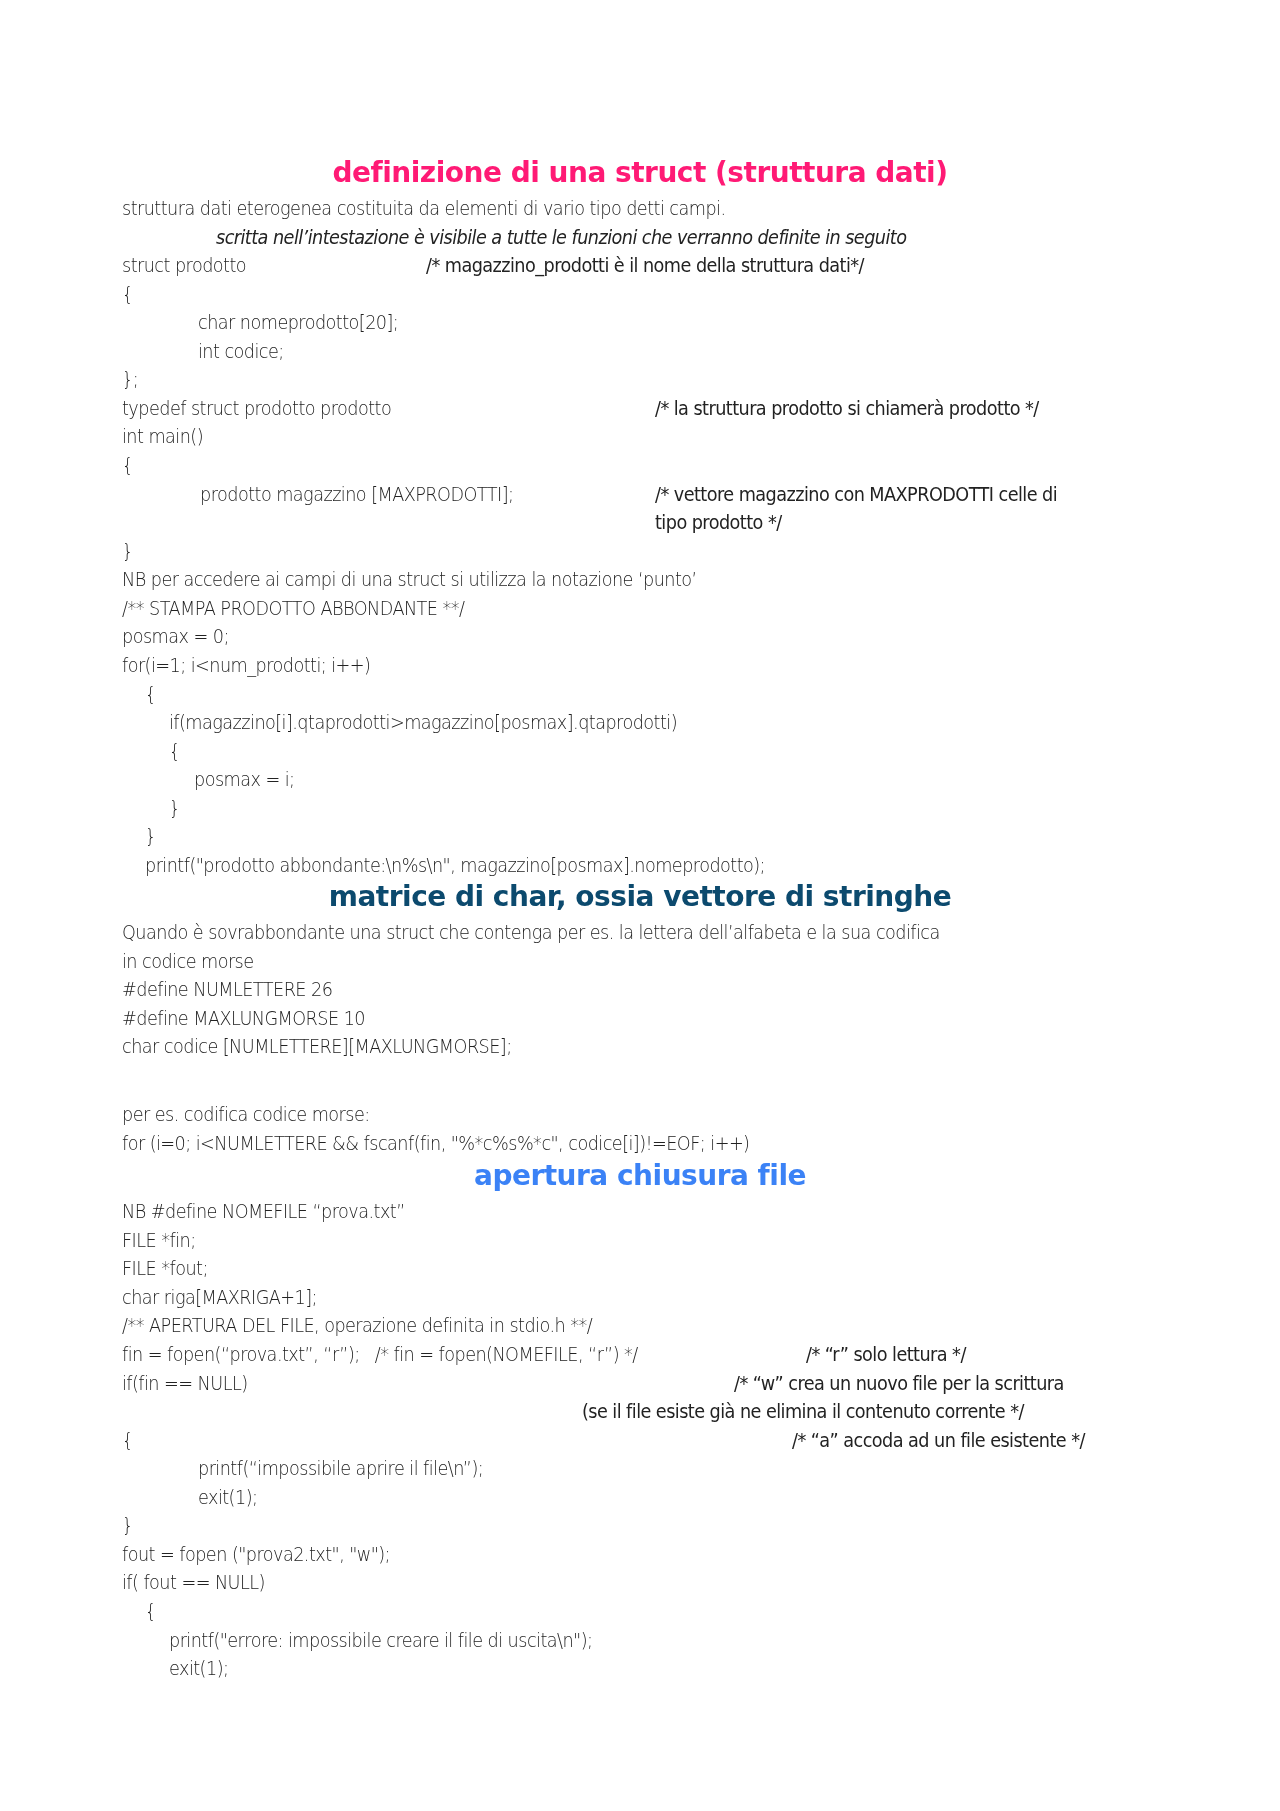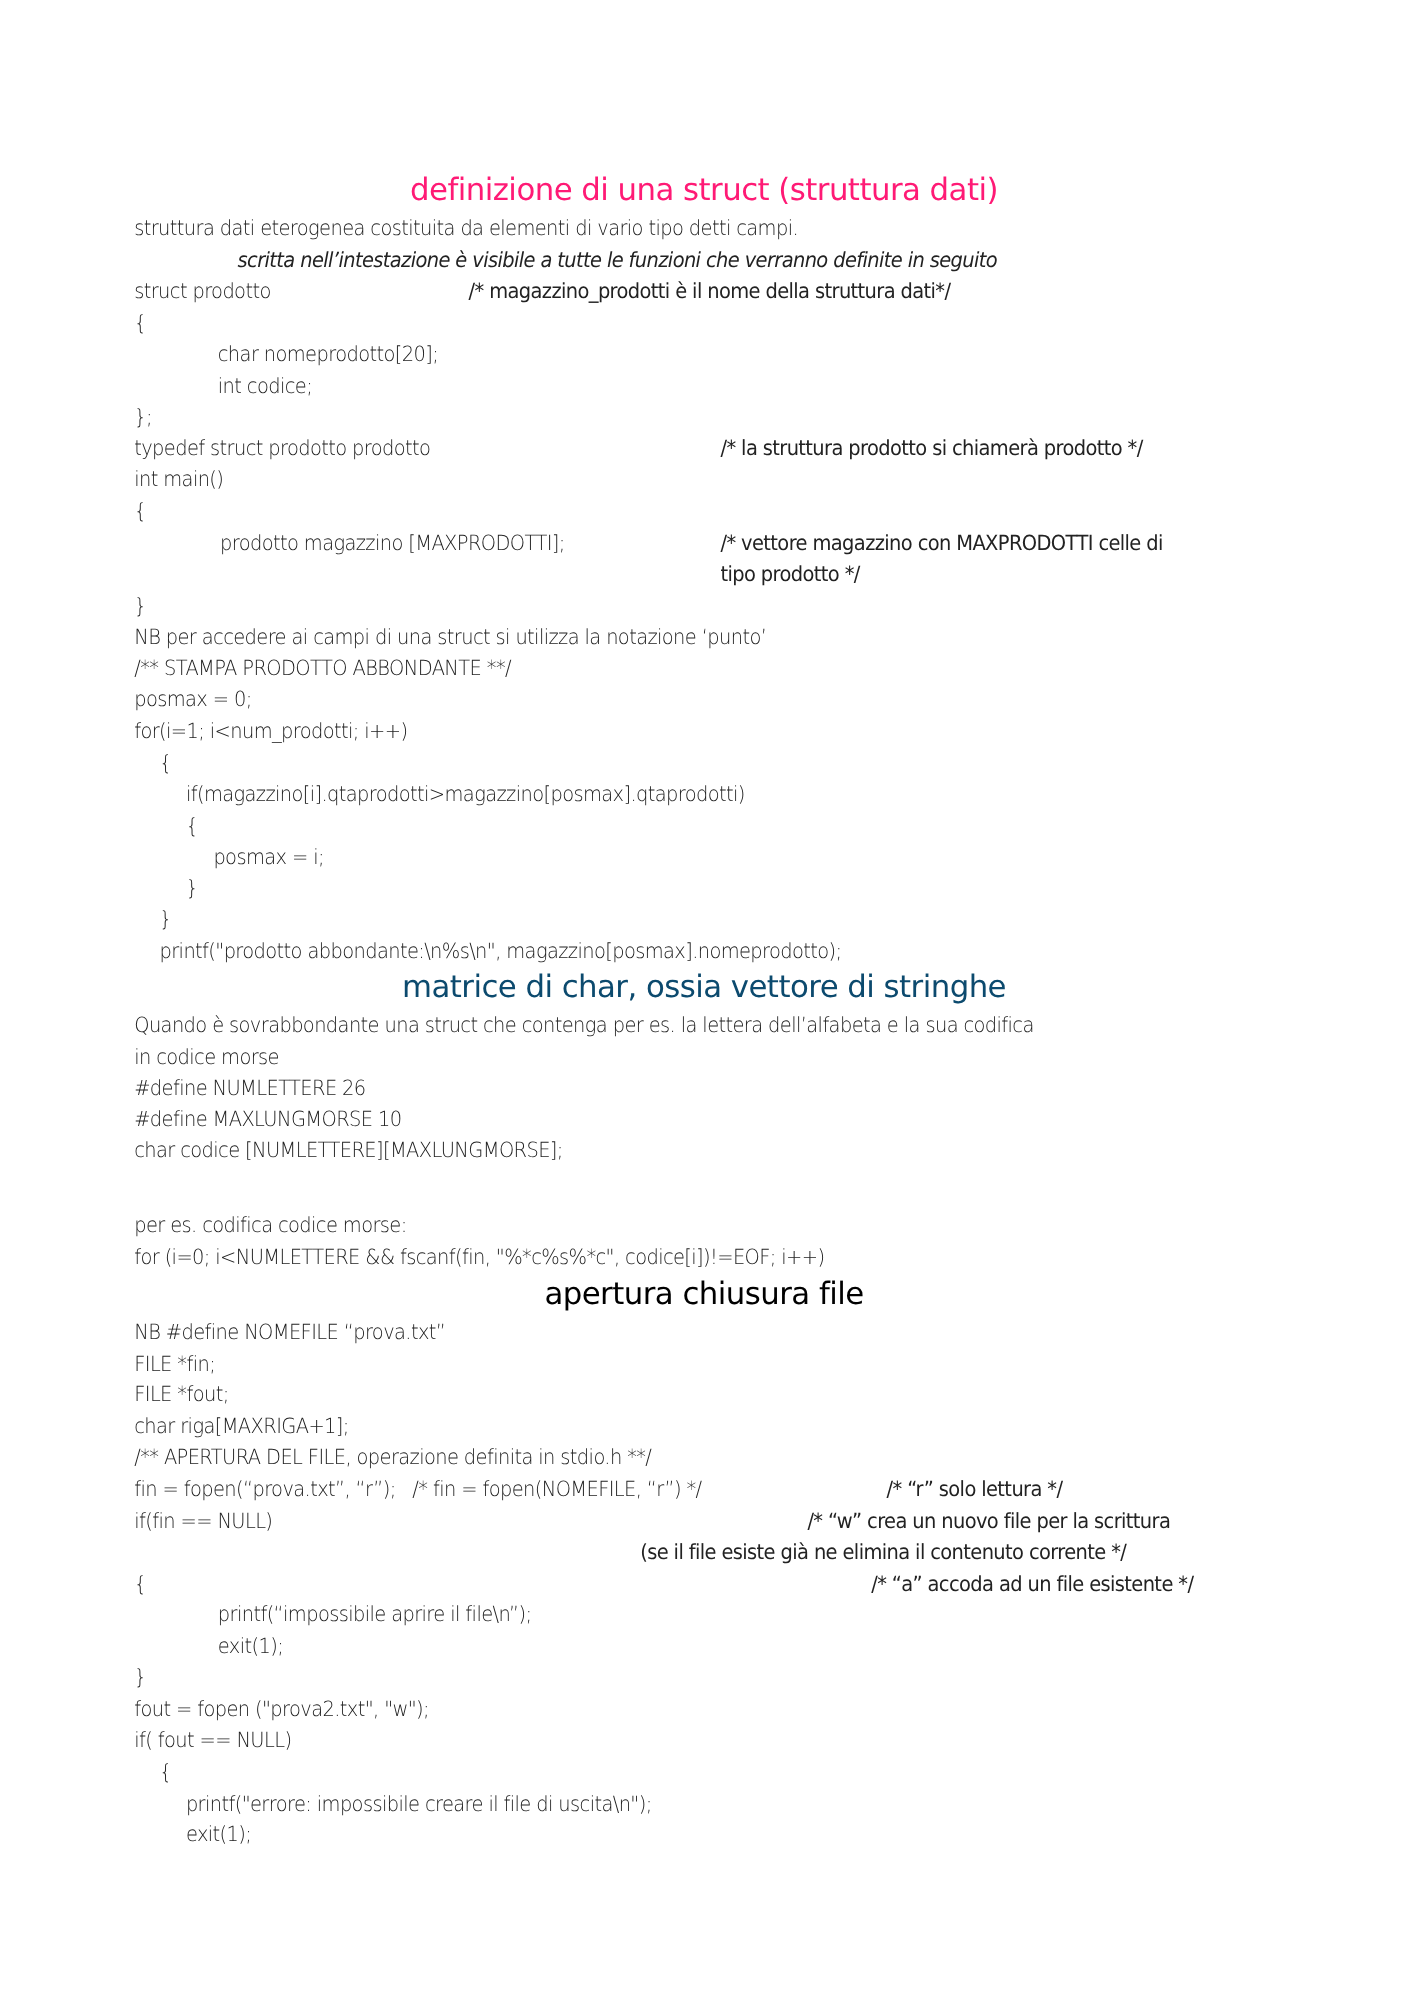--- a/index.html
+++ b/index.html
@@ -2,21 +2,21 @@
 <html><head>
 <meta charset="utf-8">
 <style>
   html, body { margin:0; padding:0; background:#ffffff; }
   body { width:1280px; height:1811px; position:relative; overflow:hidden;
          font-family:"DejaVu Sans", sans-serif; color:#1a1a1a; }
   .page { position:absolute; left:0; top:0; width:1280px; height:1811px; }
   .ln { position:absolute; left:122px; font-size:19px; line-height:24px; white-space:pre;
         letter-spacing:-0.6px; font-weight:300; color:#222; transform:scaleX(0.93); transform-origin:left center; }
   .h { position:absolute; left:0; width:1280px; text-align:center; color:#ff1a75; font-size:28px;
-       line-height:34px; white-space:pre; letter-spacing:-0.5px; font-weight:400; }
+       line-height:34px; white-space:pre; letter-spacing:-0.5px; font-weight:700; }
   .it { font-style:italic; }
   .cm { position:absolute; font-size:19px; line-height:24px; white-space:pre; letter-spacing:-0.6px;
         color:#222; transform:scaleX(0.93); transform-origin:left center; }
 </style>
 </head>
 <body>
 
 <div class="page">
 
   <div class="h" style="top: 156px; color: rgb(255, 26, 117);">definizione di una struct (struttura dati)</div>
@@ -51,21 +51,21 @@
   <div class="h" style="top: 880px; color: #0c4a6e;">matrice di char, ossia vettore di stringhe</div>
   <div class="ln" style="top:920px">Quando è sovrabbondante una struct che contenga per es. la lettera dell’alfabeta e la sua codifica</div>
   <div class="ln" style="top:949px">in codice morse</div>
   <div class="ln" style="top:977px">#define NUMLETTERE 26</div>
   <div class="ln" style="top:1006px">#define MAXLUNGMORSE 10</div>
   <div class="ln" style="top:1034px">char codice [NUMLETTERE][MAXLUNGMORSE];</div>
 
   <div class="ln" style="top:1102px">per es. codifica codice morse:</div>
   <div class="ln" style="top:1131px">for (i=0; i&lt;NUMLETTERE &amp;&amp; fscanf(fin, "%*c%s%*c", codice[i])!=EOF; i++)</div>
 
-  <div class="h" style="top: 1159px; color: #000000;">apertura chiusura file</div>
+  <div class="h" style="top: 1159px; color: #3b82f6;">apertura chiusura file</div>
   <div class="ln" style="top:1199px">NB #define NOMEFILE “prova.txt”</div>
   <div class="ln" style="top:1228px">FILE *fin;</div>
   <div class="ln" style="top:1256px">FILE *fout;</div>
   <div class="ln" style="top:1285px">char riga[MAXRIGA+1];</div>
   <div class="ln" style="top:1313px">/** APERTURA DEL FILE, operazione definita in stdio.h **/</div>
   <div class="ln" style="top:1342px">fin = fopen(“prova.txt”, “r”);   /* fin = fopen(NOMEFILE, “r”) */</div>
   <div class="cm" style="top:1342px;left:806px">/* “r” solo lettura */</div>
   <div class="ln" style="top:1371px">if(fin == NULL)</div>
   <div class="cm" style="top:1371px;left:734px">/* “w” crea un nuovo file per la scrittura</div>
   <div class="cm" style="top:1399px;left:582px">(se il file esiste già ne elimina il contenuto corrente */</div>

